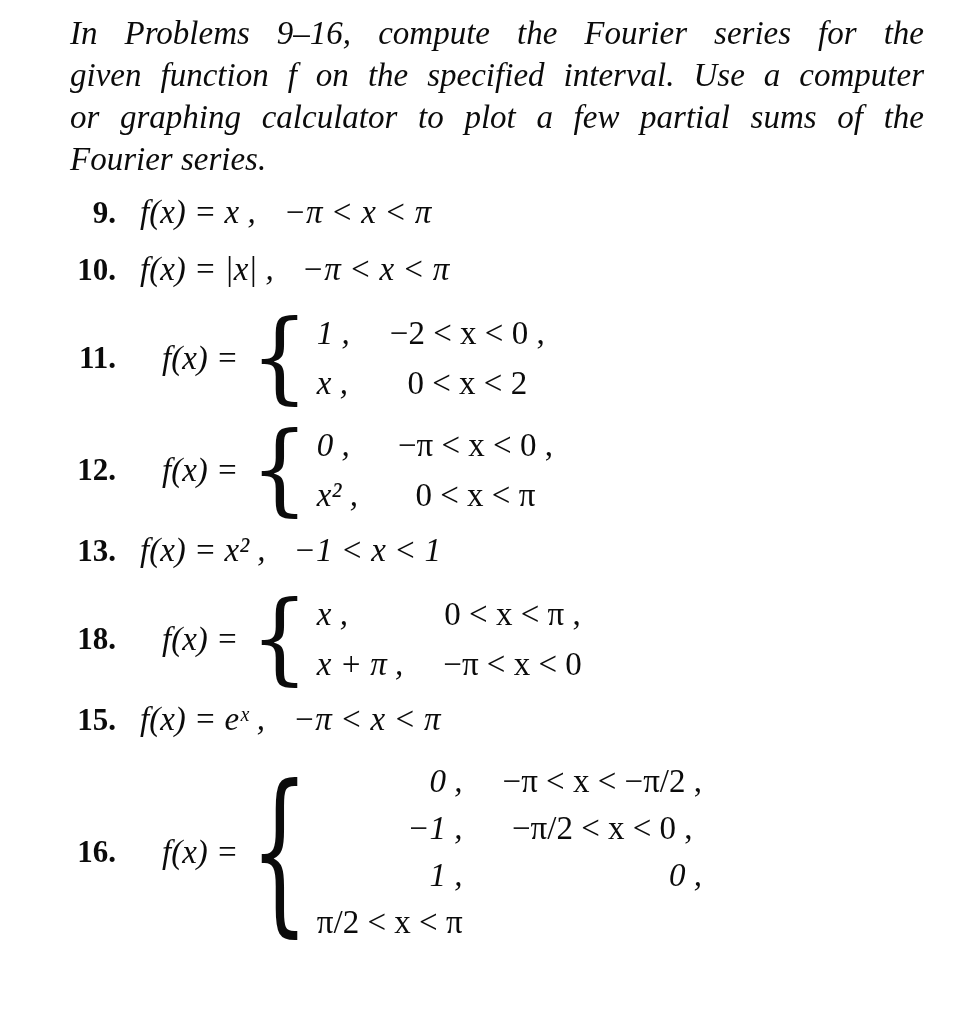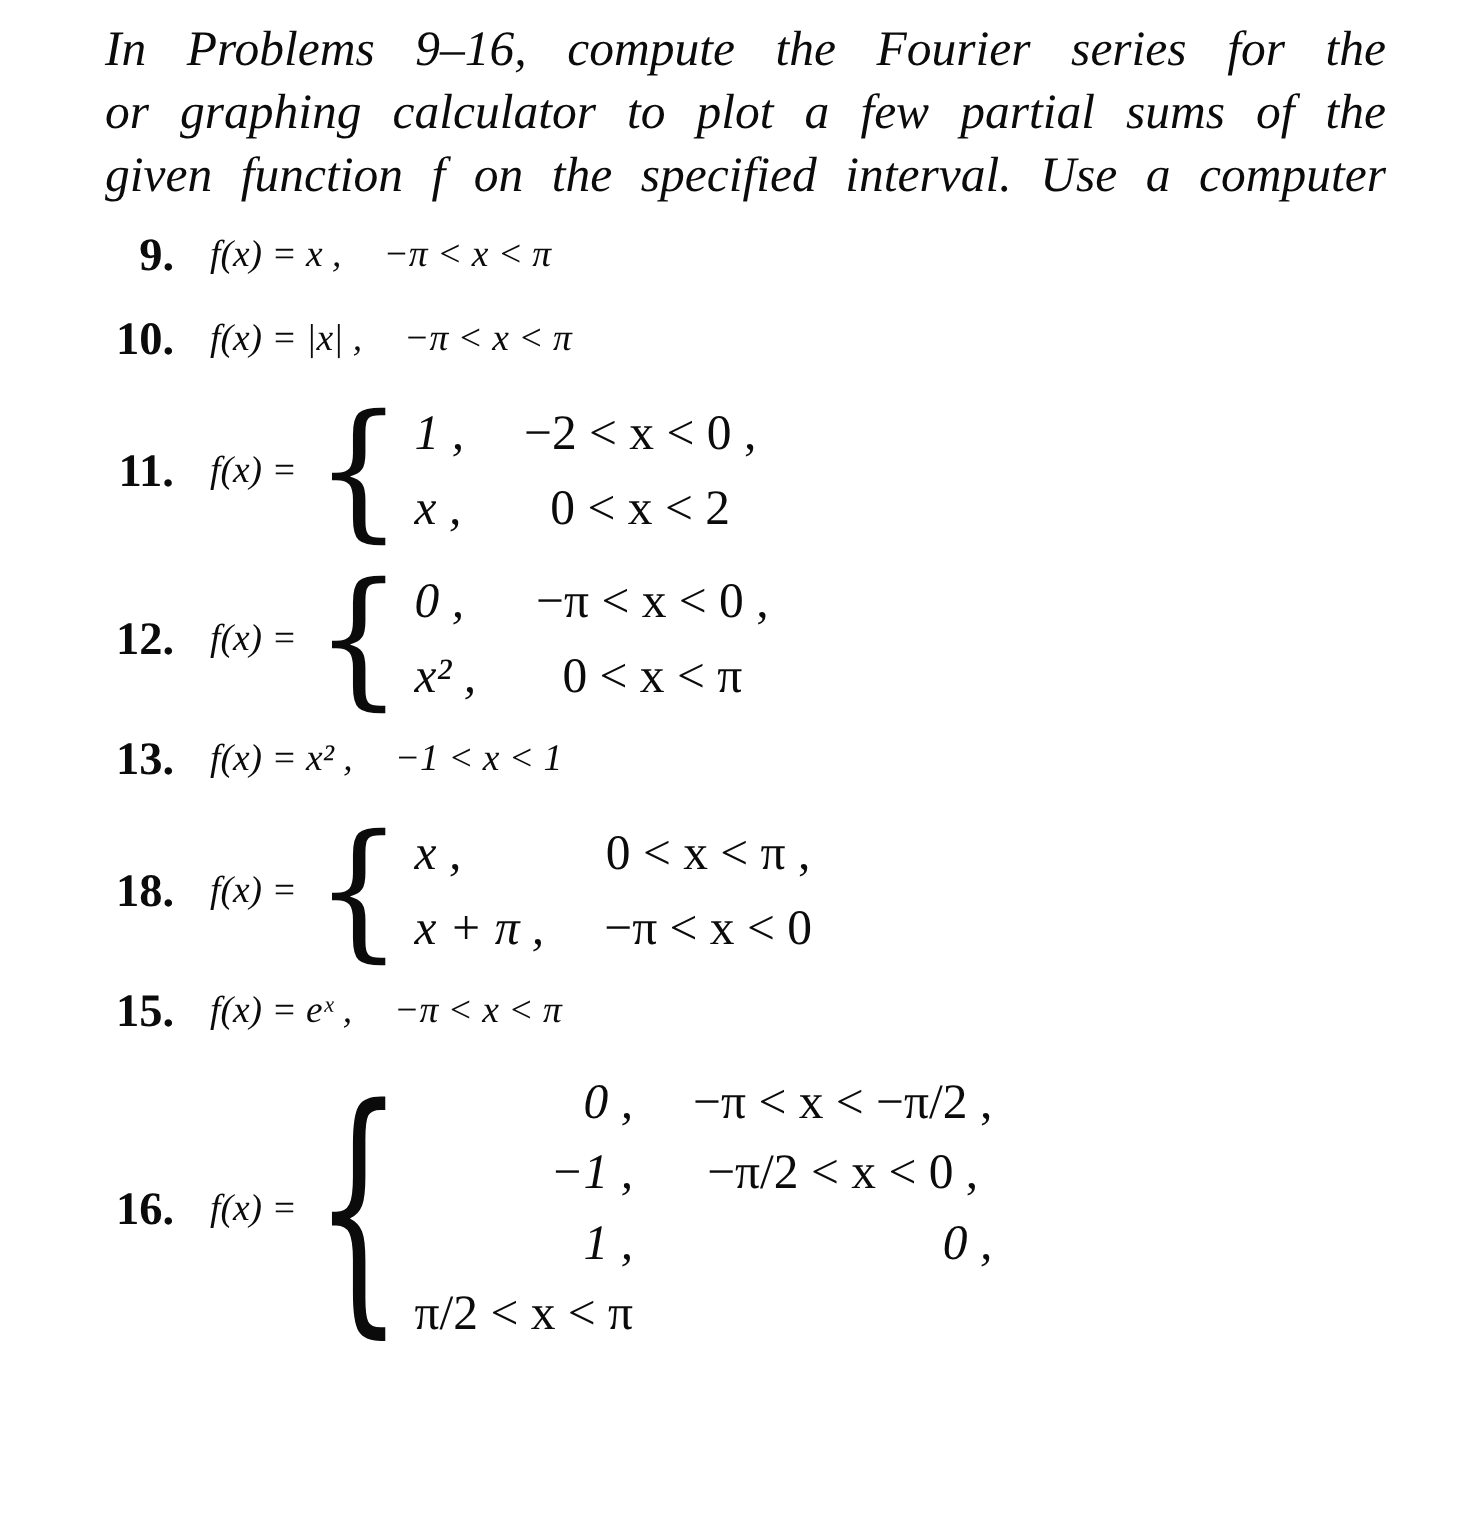--- a/index.html
+++ b/index.html
@@ -45,29 +45,30 @@
   .pnum {
     flex: 0 0 46px;
     text-align: right;
     font-weight: bold;
     font-size: 31px;
     margin-right: 24px;
     white-space: nowrap;
   }
   .math {
     font-style: italic;
-    font-size: 25px;
+    font-size: 33px;
     white-space: nowrap;
   }
   .interval {
     margin-left: 28px;
     text-align: center;
   }
   .pwlhs {
     margin-right: 10px;
+    margin-left: 22px;
   }
   
   .brace {
     display: inline-block;
     font-style: normal;
     font-family: "DejaVu Serif", "Liberation Serif", serif;
     line-height: 0.9;
     margin: 0 8px 0 2px;
     transform-origin: center;
   }
@@ -96,22 +97,23 @@
     white-space: nowrap;
   }
 </style>
 </head>
 <body>
 
 <div class="page">
 
   <div class="intro">
     <div class="intro-line jl">In Problems 9–16, compute the Fourier series for the</div>
+    <div class="intro-line jl">given function f on the specified interval. Use a computer</div>
     <div class="intro-line jl">or graphing calculator to plot a few partial sums of the</div>
-    <div class="intro-line jl">given function f on the specified interval. Use a computer</div>
+    <div class="intro-line">Fourier series.</div>
   </div>
 
   <div class="problems">
 
     <div class="problem simple">
       <div class="pnum">9.</div>
       <span class="math">f(x) = x ,</span>
       <span class="math interval">−π &lt; x &lt; π</span>
     </div>
 

